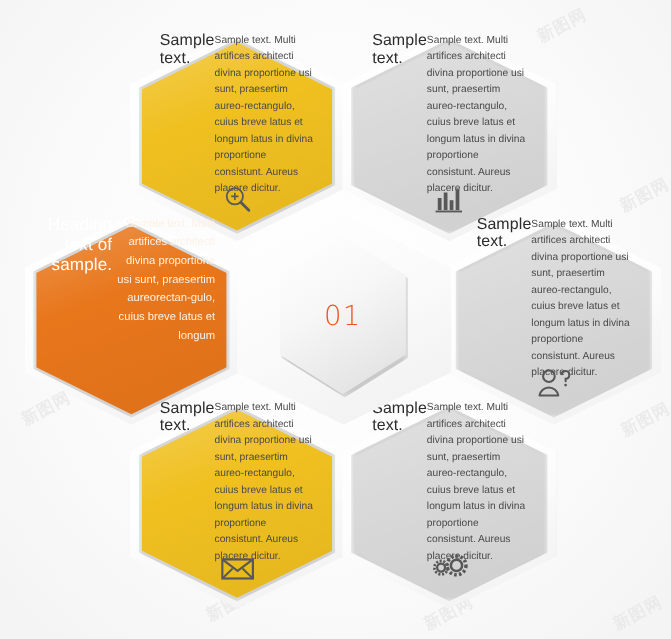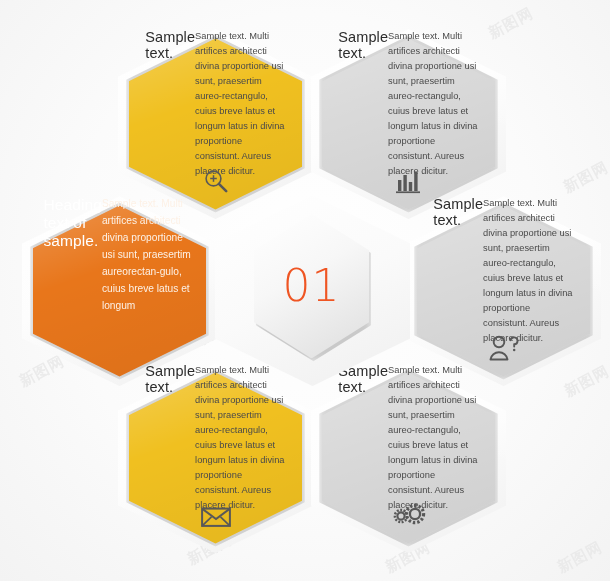--- a/index.html
+++ b/index.html
@@ -156,21 +156,21 @@
     top: 9.5%;
     width: 59%;
     height: 76%;
     clip-path: polygon(50% 0%, 100% 25%, 100% 75%, 50% 100%, 0% 75%, 0% 25%);
     background: linear-gradient(150deg, #ffffff 0%, #f7f7f7 42%, #dedede 100%);
     display: flex;
     align-items: center;
     justify-content: center;
   }
   .center-number {
-    font-size: 44px;
+    font-size: 25px;
     color: #ef5523;
     font-family: "DejaVu Sans", sans-serif;
     font-weight: 300;
     letter-spacing: 1px;
     line-height: 1;
   }
 </style>
 </head>
 <body>
 
@@ -223,21 +223,21 @@
         <rect x="19.2" y="2" width="3.4" height="19" fill="#585858"></rect>
         <rect x="1" y="21.4" width="24" height="1.7" fill="#585858"></rect>
       </svg>
     </div>
   </div>
 
   <div class="cell" style="left:22px; top:196px; width:195px; height:190px;">
     <div class="frame"></div>
     <div class="inner-shadow"></div>
     <div class="inner orange"></div>
-    <div class="content" style="padding:0 11%;">
+    <div class="content" style="padding:0 11%;text-align:right;">
       <p class="hx-title light">Heading text of sample.</p>
       <p class="hx-body light">Sample text. Multi artifices architecti divina proportione usi sunt, praesertim aureorectan-gulo, cuius breve latus et longum</p>
     </div>
   </div>
 
   <div class="cell" style="left:215px; top:196px; width:195px; height:190px; z-index:5;">
     <div class="center-frame"></div>
     <div class="center-badge-shadow"></div>
     <div class="center-badge">
       <span class="center-number">01</span>

